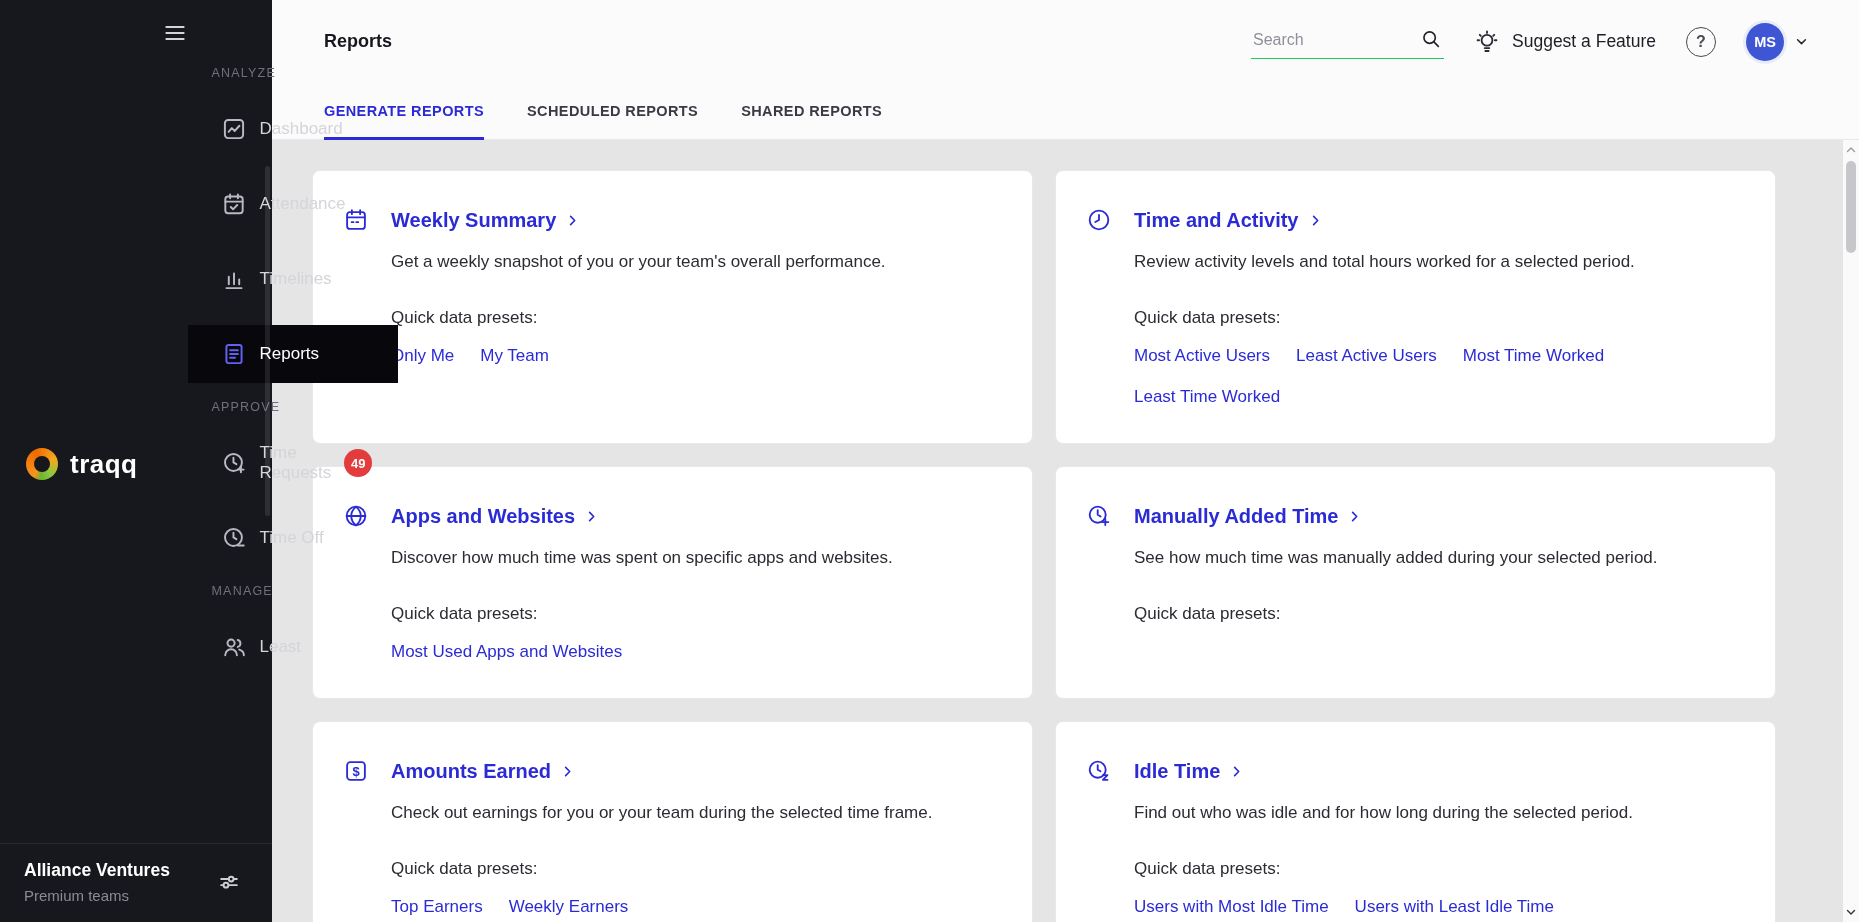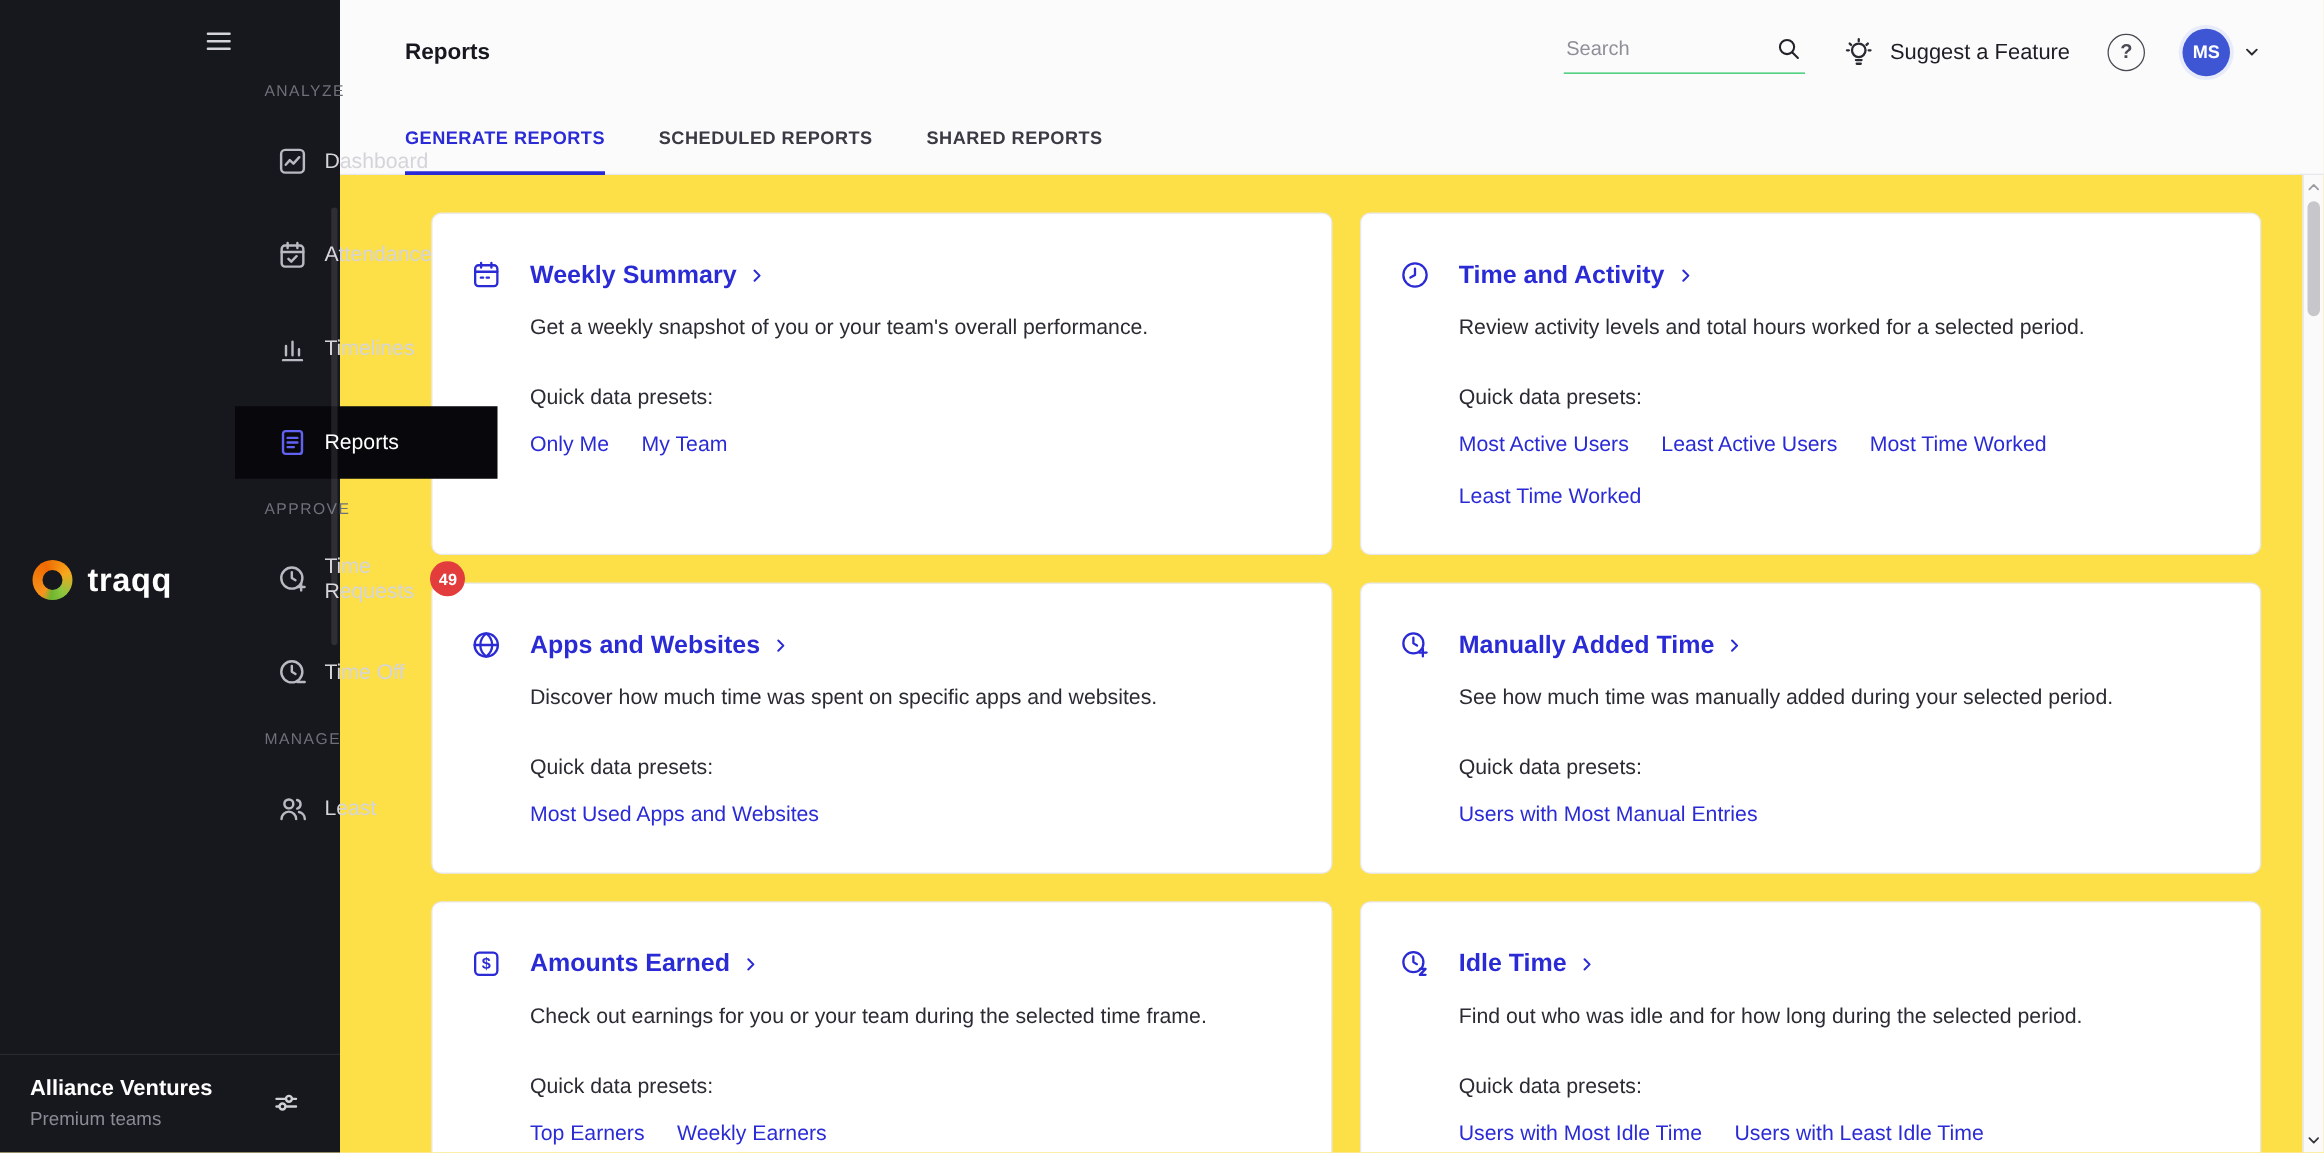--- a/index.html
+++ b/index.html
@@ -47,21 +47,21 @@
   .avatar-group { display:flex; align-items:center; gap:9px; cursor:pointer; }
   .avatar { width:38px; height:38px; border-radius:50%; background:#3e55d4; color:#fff; font-size:14.5px; font-weight:700; display:flex; align-items:center; justify-content:center; box-shadow:0 0 0 3px #e8ebfa; }
   .caret { color:#2a2a31; }
 
   
   .tabs { height:57px; min-height:57px; background:#fbfbfc; border-bottom:1px solid #e7e7ec; display:flex; align-items:stretch; padding:0 52px; gap:43px; }
   .tab { display:flex; align-items:center; font-size:14.5px; font-weight:700; letter-spacing:.4px; color:#3a3a44; border-bottom:3px solid transparent; margin-bottom:-1px; padding-top:2px; cursor:pointer; background:none; border-top:none; border-left:none; border-right:none; }
   .tab.active { color:#2b2bd6; border-bottom-color:#2b2bd6; }
 
   
-  .content { flex:1; overflow:hidden; padding:30px 0 0 73px; background:#fde047; }
+  .content { flex:1; overflow:hidden; padding:30px 0 0 40px; background:#e5e5e5; }
   .cards { display:grid; grid-template-columns:721px 721px; gap:22px; }
   .card { background:#ffffff; border:1px solid #e7e7ec; border-radius:8px; padding:36px 30px 34px 30px; }
   .card-title-row { display:flex; align-items:center; gap:22px; }
   .card-icon { width:26px; height:26px; color:#2b2bd6; flex:0 0 26px; }
   .card-title { display:flex; align-items:center; gap:9px; font-size:20px; font-weight:700; color:#2b2bd6; cursor:pointer; }
   .card-body { margin-left:48px; }
   .card-desc { margin-top:17px; font-size:17px; color:#2b2b33; line-height:24px; }
   .presets-label { margin-top:32px; font-size:17px; color:#2b2b33; line-height:24px; }
   .presets { margin-top:14px; display:flex; flex-wrap:wrap; column-gap:26px; row-gap:17px; font-size:17px; font-weight:400; color:#2b2bd6; line-height:24px; }
   .presets a { cursor:pointer; }
@@ -332,23 +332,20 @@
           <a class="card-title">
             <span>Manually Added Time</span>
             <svg width="15" height="15" viewBox="0 0 24 24" fill="none" stroke="currentColor" stroke-width="2.6" stroke-linecap="round" stroke-linejoin="round">
                 <path d="M9 5.5l6.5 6.5L9 18.5"></path>
               </svg>
           </a>
         </div>
         <div class="card-body">
           <p class="card-desc">See how much time was manually added during your selected period.</p>
           <div class="presets-label">Quick data presets:</div>
-          <div class="presets">
-            <a>Users with Most Manual Entries</a>
-          </div>
         </div>
       </section>
 
       <section class="card">
         <div class="card-title-row">
           <span class="card-icon">
             <svg width="26" height="26" viewBox="0 0 24 24" fill="none" stroke="currentColor" stroke-width="1.7" stroke-linecap="round" stroke-linejoin="round">
               <rect x="3.8" y="3.8" width="16.4" height="16.4" rx="3"></rect>
               <text x="12" y="16.2" text-anchor="middle" font-size="12" font-weight="700" fill="currentColor" stroke="none" font-family="Liberation Sans, sans-serif">$</text>
             </svg>

